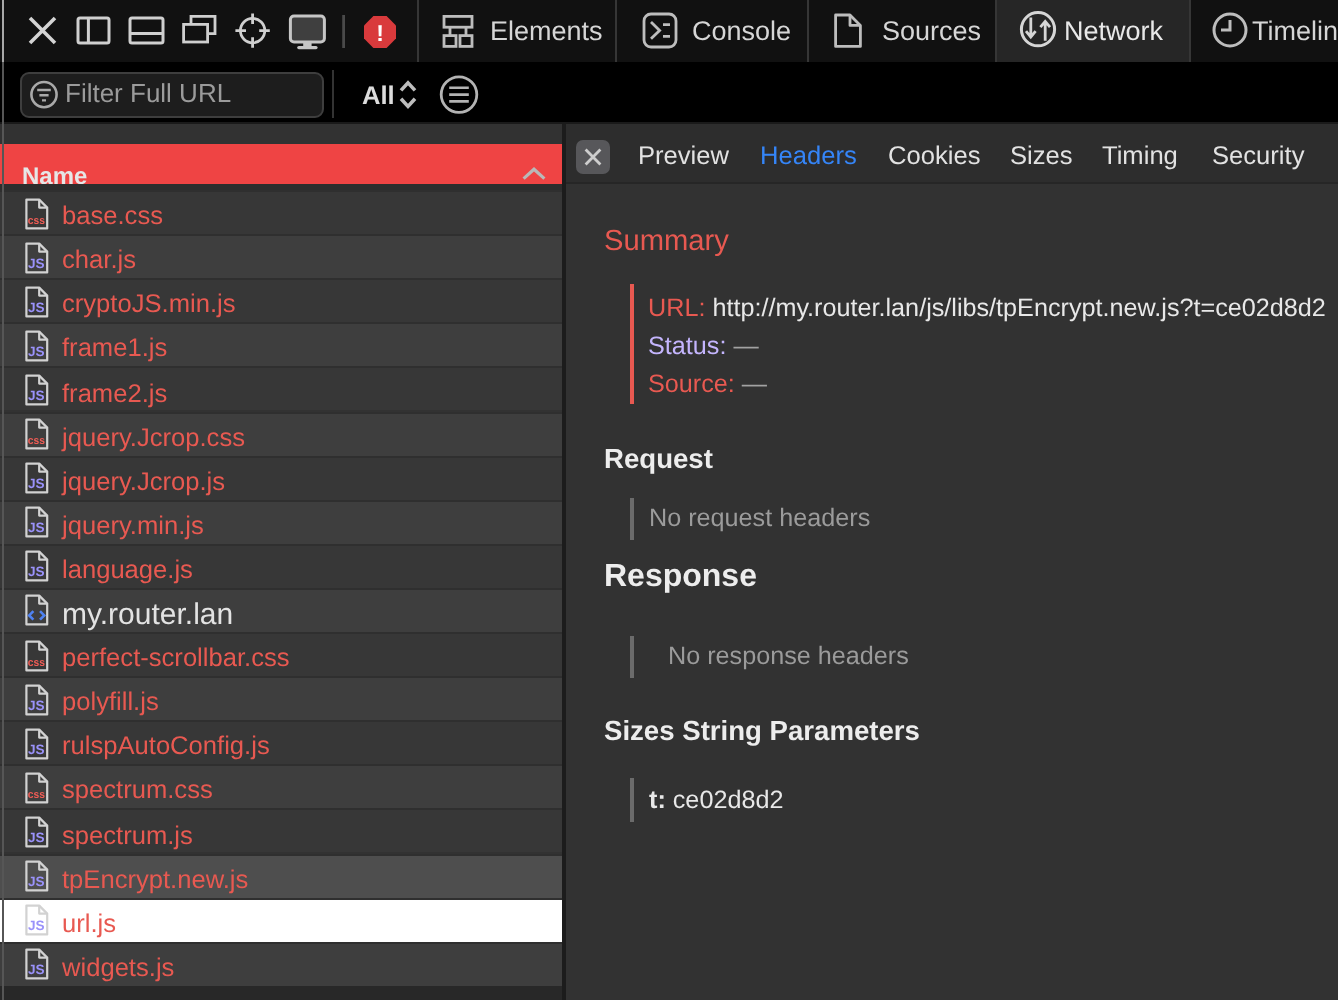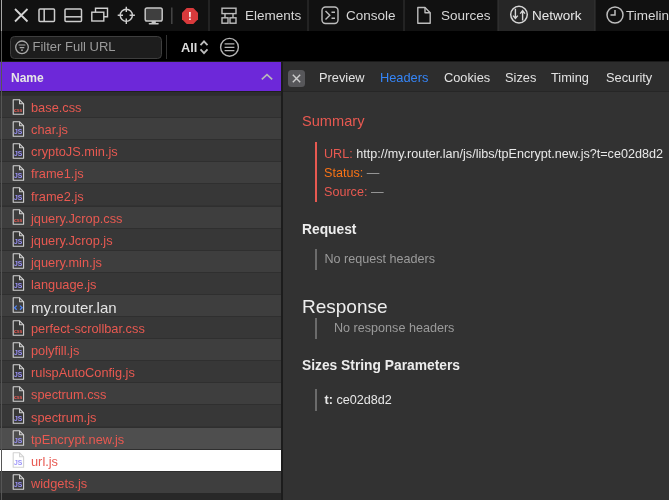--- a/index.html
+++ b/index.html
@@ -79,21 +79,21 @@
   <path d="M18.6 14 H25.4 M19.7 16.6 H24.3 M21 19.2 H23" stroke="#a9a9a9" stroke-width="1.2" fill="none"></path>
   <path d="M200.5 14.2 L204 10.4 L207.5 14.2 M200.5 18.4 L204 22.2 L207.5 18.4" fill="none" stroke="#bdbdbd" stroke-width="1.8"></path>
   <circle cx="229.5" cy="16.3" r="8.9" fill="none" stroke="#b3b3b3" stroke-width="1.4"></circle>
   <path d="M224.6 12.9 H234.4 M224.6 16.3 H234.4 M224.6 19.7 H234.4" stroke="#b3b3b3" stroke-width="1.3" fill="none"></path>
 </svg>
     <div class="abs" style="left:166px;top:4px;width:1px;height:24px;background:#333333"></div>
   </div>
 
   <div class="abs" style="left:0;top:61px;width:669px;height:1px;background:#1a1a1a"></div>
 
-  <div class="abs" style="left:0;top:62px;width:281px;height:30px;background:#6d28d9;border-bottom:1px solid #1f1f1f">
+  <div class="abs" style="left:0;top:72px;width:281px;height:30px;background:#ef4444;border-bottom:1px solid #1f1f1f">
     <div class="abs" style="left:11px;top:9px;font-size:12px;font-weight:bold;color:#e6e6e6">Name</div>
     <svg class="abs" style="left:260px;top:9px" width="14" height="12" viewBox="0 0 14 12">
       <path d="M1.8 8.3 L7 3.6 L12.2 8.3" fill="none" stroke="#b9b9b9" stroke-width="1.6"></path>
     </svg>
   </div>
   <div class="abs" style="left:0;top:92px;width:281px;height:3px;background:#2d2d2d"></div>
   <div class="abs" style="left:0;top:492.8px;width:281px;height:7.2px;background:#282828"></div>
   <div style="position:absolute;left:0;top:95.00px;width:281px;height:22.10px;background:#373737;box-shadow:inset 0 1px 0 #2f2f2f">
       <svg style="position:absolute;left:12px;top:3.5px" width="13" height="16" viewBox="0 0 13 16">
         <path d="M1.2 0.8 H7.6 L11.6 4.8 V15.2 H1.2 Z" fill="none" stroke="#d2d2d2" stroke-width="1.1" stroke-linejoin="round"></path>
@@ -250,28 +250,28 @@
   <div class="abs" style="left:380px;top:70px;font-size:12.8px;color:#3585f7">Headers</div>
   <div class="abs" style="left:444px;top:70px;font-size:12.8px;color:#e2e2e2">Cookies</div>
   <div class="abs" style="left:505px;top:70px;font-size:12.8px;color:#e2e2e2">Sizes</div>
   <div class="abs" style="left:551px;top:70px;font-size:12.8px;color:#e2e2e2">Timing</div>
   <div class="abs" style="left:606px;top:70px;font-size:12.8px;color:#e2e2e2">Security</div>
 
   <div class="abs" style="left:302px;top:113px;font-size:14.6px;color:#e85951">Summary</div>
 
   <div class="abs" style="left:314.5px;top:142px;width:354px;height:60px;border-left:2.5px solid #e85951;padding:2.5px 0 0 7.5px;font-size:12.6px;line-height:19.2px;color:#e8e8e8;white-space:nowrap">
     <div><span style="color:#e85951">URL:</span> http://my.router.lan/js/libs/tpEncrypt.new.js?t=ce02d8d2</div>
-    <div><span style="color:#f97316">Status:</span> <span style="color:#a2a2a2">—</span></div>
+    <div><span style="color:#c4b5fd">Status:</span> <span style="color:#a2a2a2">—</span></div>
     <div><span style="color:#e85951">Source:</span> <span style="color:#a2a2a2">—</span></div>
   </div>
 
   <div class="abs" style="left:302px;top:221.8px;font-size:13.8px;font-weight:bold;color:#ededed">Request</div>
   <div class="abs" style="left:315px;top:249px;width:300px;height:21px;border-left:2.5px solid #6b6b6b;padding-left:7.5px;font-size:12.6px;line-height:21px;color:#9b9b9b">No request headers</div>
 
-  <div class="abs" style="left:302px;top:296px;font-size:19px;font-weight:normal;color:#ededed">Response</div>
+  <div class="abs" style="left:302px;top:280px;font-size:16px;font-weight:bold;color:#ededed">Response</div>
   <div class="abs" style="left:315px;top:317.5px;width:300px;height:21px;border-left:2.5px solid #6b6b6b;padding-left:17px;font-size:12.6px;line-height:21px;color:#9b9b9b">No response headers</div>
 
   <div class="abs" style="left:302px;top:358.3px;font-size:13.8px;font-weight:bold;color:#ededed">Sizes String Parameters</div>
   <div class="abs" style="left:315px;top:388.5px;width:300px;height:22px;border-left:2.5px solid #6b6b6b;padding-left:7.5px;font-size:12.6px;line-height:22px;color:#e8e8e8"><b>t:</b> ce02d8d2</div>
 
   <div class="abs" style="left:1px;top:0;width:1px;height:500px;background:#565656"></div>
   <div class="abs" style="left:1px;top:0;width:1px;height:31px;background:#a8a8a8"></div>
 
 </div>
 </body></html>

